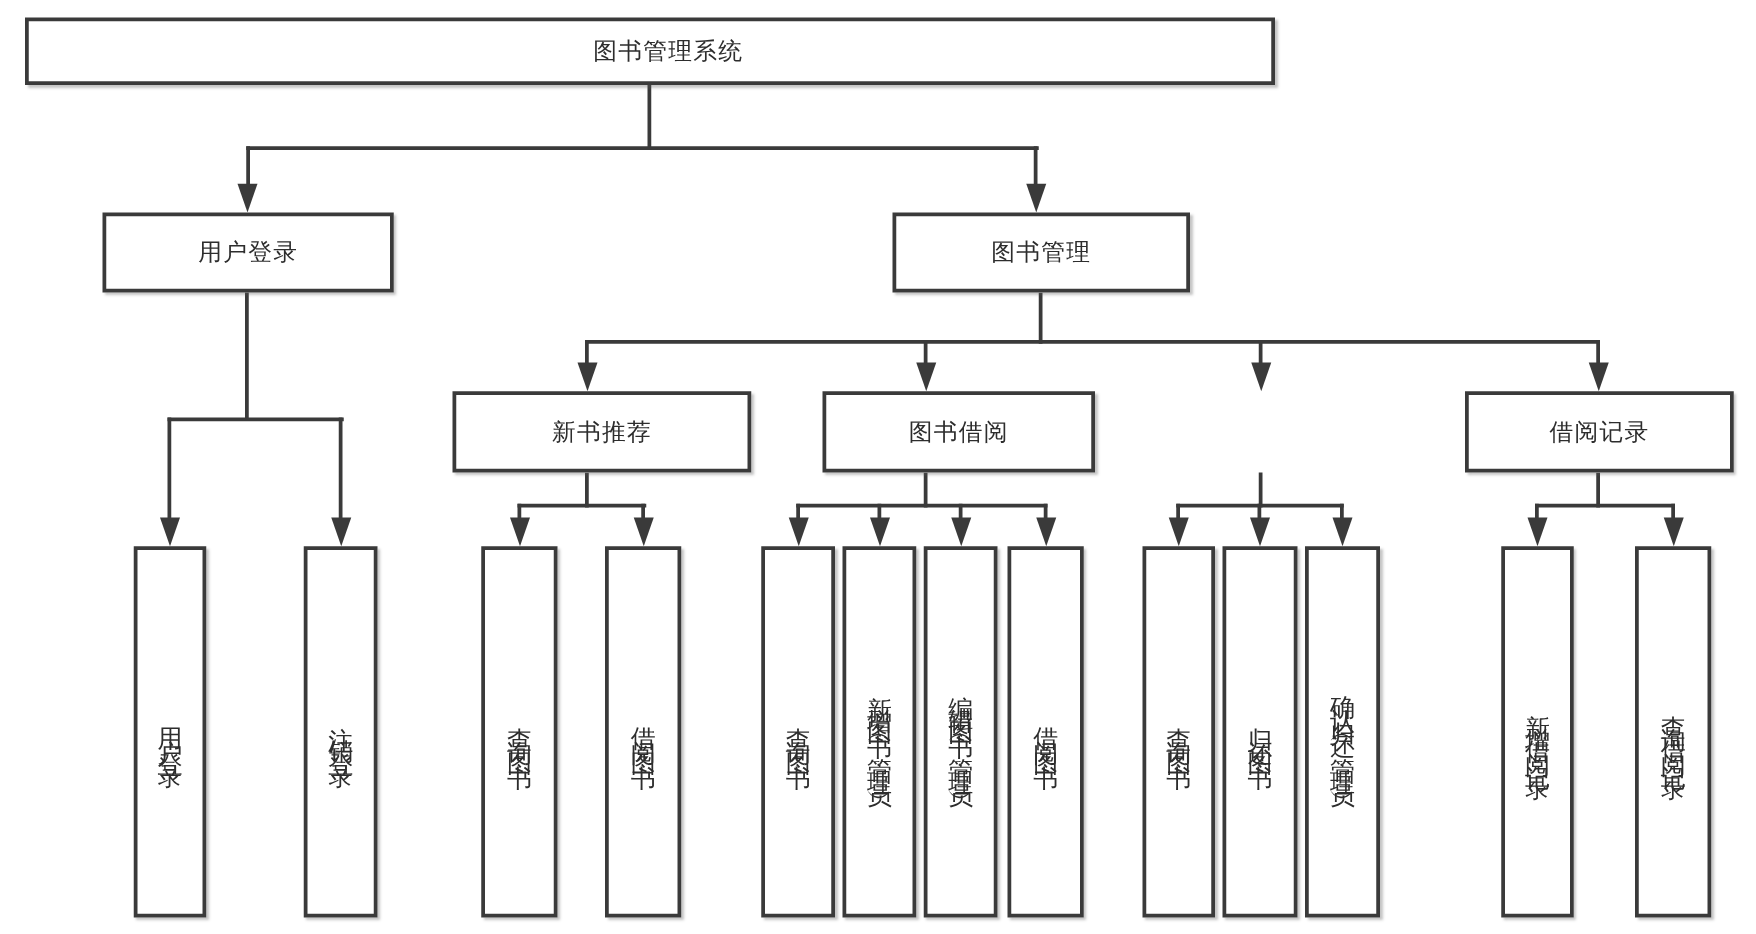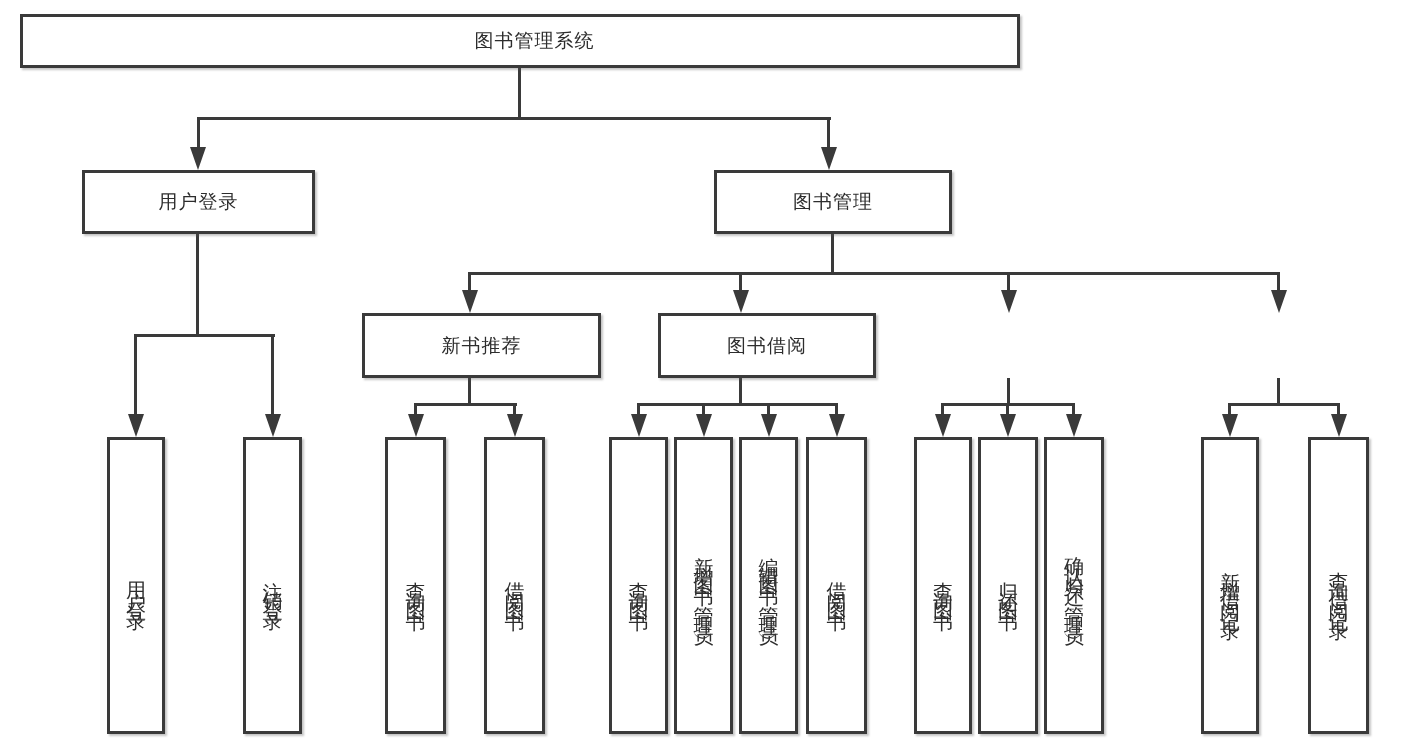--- a/index.html
+++ b/index.html
@@ -96,20 +96,21 @@
   <div class="line" style="left:1337px; top:403px; width:3px;  height:14px;"></div>
   <div class="ah" style="left:1331px; top:414px;"></div>
 
   <div class="box hbox root" style="left:20px; top:14px; width:1000px; height:54px;padding-left:29px;">图书管理系统</div>
 
   <div class="box hbox" style="left:82px; top:170px; width:233px; height:64px;">用户登录</div>
   <div class="box hbox" style="left:714px; top:170px; width:238px; height:64px;">图书管理</div>
 
   <div class="box hbox" style="left:362px; top:313px; width:239px; height:65px;text-align:center;">新书推荐</div>
   <div class="box hbox" style="left:633px; top:313px; width:218px; height:65px;margin-left:25px;">图书借阅</div>
+  <div class="box hbox" style="left:1172px; top:313px; width:215px; height:65px;">借阅记录</div>
 
   <div class="box vbox" style="left:107px; width:58px;">用户登录</div>
   <div class="box vbox" style="left:243px; width:59px;">注销登录</div>
 
   <div class="box vbox" style="left:385px; width:61px;">查询图书</div>
   <div class="box vbox" style="left:484px; width:61px;">借阅图书</div>
 
   <div class="box vbox" style="left:609px; width:59px;">查询图书</div>
   <div class="box vbox" style="left:674px; width:59px;">新增图书（管理员）</div>
   <div class="box vbox" style="left:739px; width:59px;">编辑图书（管理员）</div>

